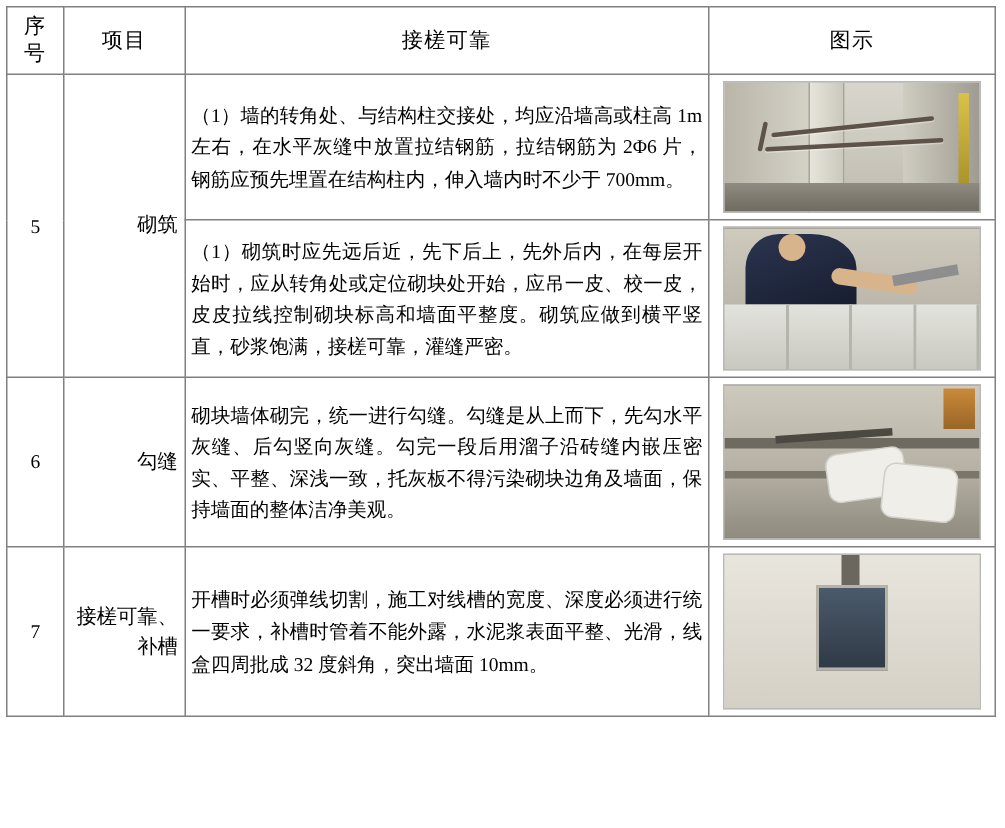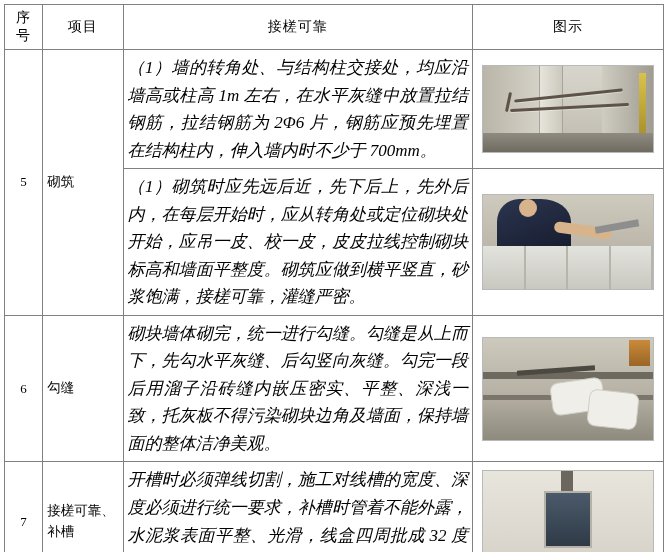--- a/index.html
+++ b/index.html
@@ -41,32 +41,31 @@
   .col-no    { width: 38px; }
   .col-item  { width: 80px; }
   .col-main  { width: 348px; }
   .col-fig   { width: 190px; }
 
   .cell-no {
     text-align: center;
     font-size: 13px;
   }
   .cell-item {
-    text-align: left;
+    text-align: right;
     font-size: 13.5px;
     line-height: 1.5;
     padding: 0 4px;
   }
   .cell-text {
-    font-size: 17px;
+    font-size: 13px;
     line-height: 1.62;
     padding: 8px 9px 8px 9px;
     text-align: justify;
     text-justify: inter-ideograph;
-    font-style: italic;
   }
   .cell-fig {
     padding: 5px 4px;
     text-align: center;
   }
 
   
   .photo {
     position: relative;
     width: 172px;

